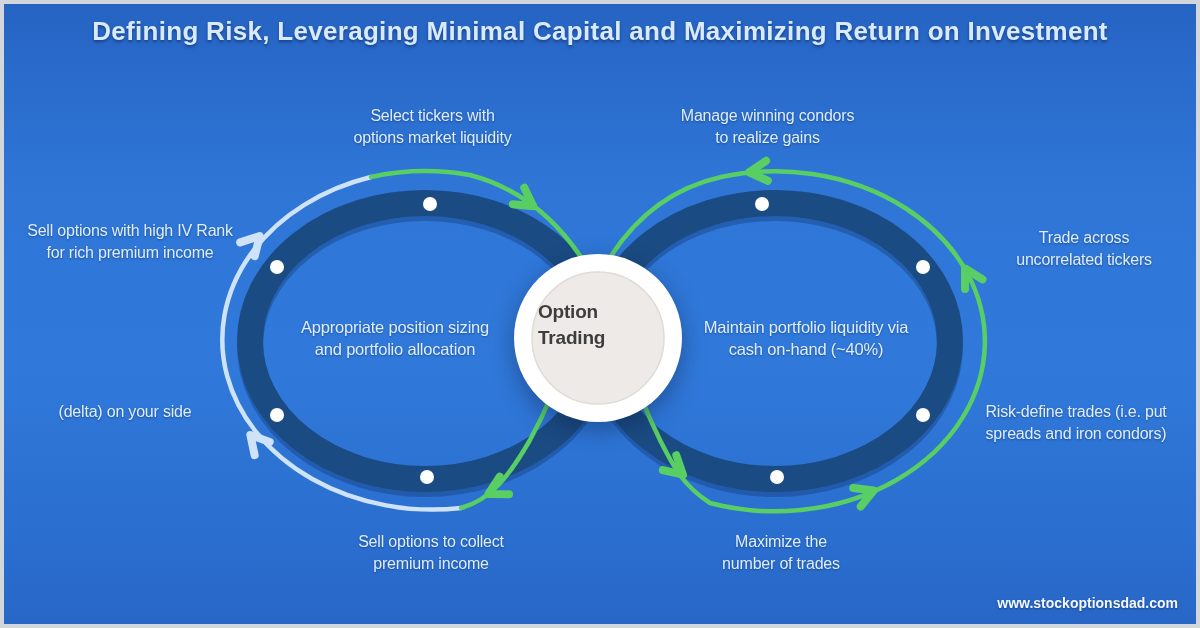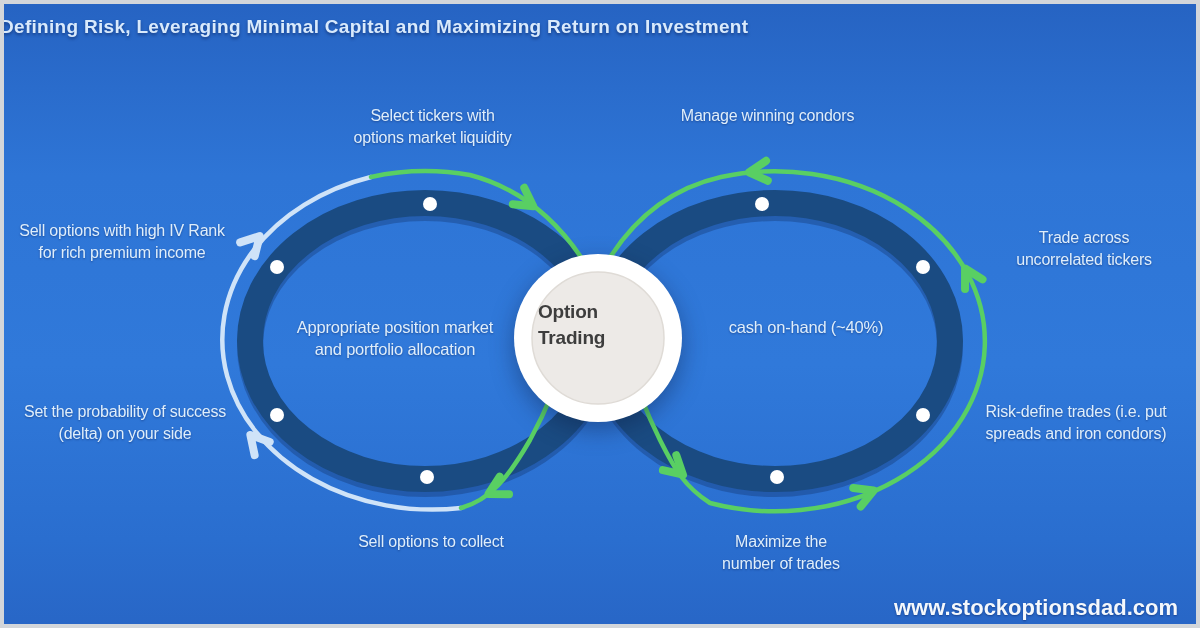--- a/index.html
+++ b/index.html
@@ -6,48 +6,48 @@
   body{
     width:1200px;height:628px;position:relative;overflow:hidden;
     font-family:"Liberation Sans",sans-serif;
     background:linear-gradient(180deg,#2663c2 0%,#2e75d6 28%,#3079da 58%,#2a6ecf 86%,#2866c6 100%);
   }
   .frame{
     position:absolute;inset:0;border:4px solid #d3d6da;box-sizing:border-box;
     pointer-events:none;z-index:50;
   }
   .title{
-    position:absolute;top:16px;left:0;right:0;text-align:left;
-    font-size:19px;font-weight:700;letter-spacing:.3px;color:#d9eafc;
+    position:absolute;top:16px;left:0;right:0;text-align:center;
+    font-size:26px;font-weight:700;letter-spacing:.3px;color:#d9eafc;
     text-shadow:0 2px 3px rgba(8,28,80,.5);white-space:nowrap;z-index:10;
   }
   svg.diagram{position:absolute;left:0;top:0;z-index:1;}
   .lbl{
     position:absolute;text-align:center;color:#dfeefb;font-size:16px;line-height:22px;
     text-shadow:0 1px 2px rgba(8,30,90,.45);z-index:5;letter-spacing:-.2px;
   }
   .lbl span{display:block;white-space:nowrap;}
   .core{font-size:16.5px;}
   .lbl-select{left:300px;top:105px;width:265px;}
   .lbl-manage{left:635px;top:105px;width:265px;}
-  .lbl-iv{left:0px;top:220px;width:244px;}
+  .lbl-iv{left:8px;top:220px;width:244px;}
   .lbl-prob{left:0px;top:401px;width:250px;}
   .lbl-collect{left:300px;top:531px;width:262px;}
   .lbl-max{left:650px;top:531px;width:262px;}
   .lbl-trade{left:965px;top:227px;width:238px;}
   .lbl-risk{left:950px;top:401px;width:252px;}
   .core-left{left:262px;top:316px;width:266px;}
   .core-right{left:670px;top:316px;width:272px;}
   .center-label{
     position:absolute;left:538px;top:299px;width:120px;text-align:left;z-index:6;
     color:#3d3d3d;font-size:19px;font-weight:700;line-height:26px;letter-spacing:-.2px;
   }
   .center-label span{display:block;white-space:nowrap;}
   .watermark{
-    position:absolute;right:22px;top:595px;font-size:22px;font-weight:700;
+    position:absolute;right:22px;top:595px;font-size:14px;font-weight:700;
     color:#f4f8fc;text-shadow:0 1px 2px rgba(8,30,90,.5);z-index:10;white-space:nowrap;
   }
 </style>
 </head>
 <body>
 
 <div class="title">Defining Risk, Leveraging Minimal Capital and Maximizing Return on Investment</div>
 
 <svg class="diagram" width="1200" height="628" viewBox="0 0 1200 628">
 
@@ -106,44 +106,46 @@
   <circle cx="598" cy="338" r="84" fill="#ffffff" style="filter:drop-shadow(0 8px 12px rgba(10,25,60,.4))"></circle>
   <circle cx="598" cy="338" r="66" fill="#edeae7" stroke="#dfdbd6" stroke-width="1.5"></circle>
 </svg>
 
 <div class="center-label">
   <span>Option</span>
   <span>Trading</span>
 </div>
 
 <div class="lbl core core-left">
-  <span>Appropriate position market</span>
+  <span>Appropriate position sizing</span>
   <span>and portfolio allocation</span>
 </div>
 <div class="lbl core core-right">
+  <span>Maintain portfolio liquidity via</span>
   <span>cash on-hand (~40%)</span>
 </div>
 
 <div class="lbl lbl-select">
   <span>Select tickers with</span>
   <span>options market liquidity</span>
 </div>
 <div class="lbl lbl-manage">
   <span>Manage winning condors</span>
+  <span>to realize gains</span>
 </div>
 <div class="lbl lbl-iv">
   <span>Sell options with high IV Rank</span>
   <span>for rich premium income</span>
 </div>
 <div class="lbl lbl-prob">
-  <span>Set the probability of success</span>
   <span>(delta) on your side</span>
 </div>
 <div class="lbl lbl-collect">
   <span>Sell options to collect</span>
+  <span>premium income</span>
 </div>
 <div class="lbl lbl-max">
   <span>Maximize the</span>
   <span>number of trades</span>
 </div>
 <div class="lbl lbl-trade">
   <span>Trade across</span>
   <span>uncorrelated tickers</span>
 </div>
 <div class="lbl lbl-risk">

